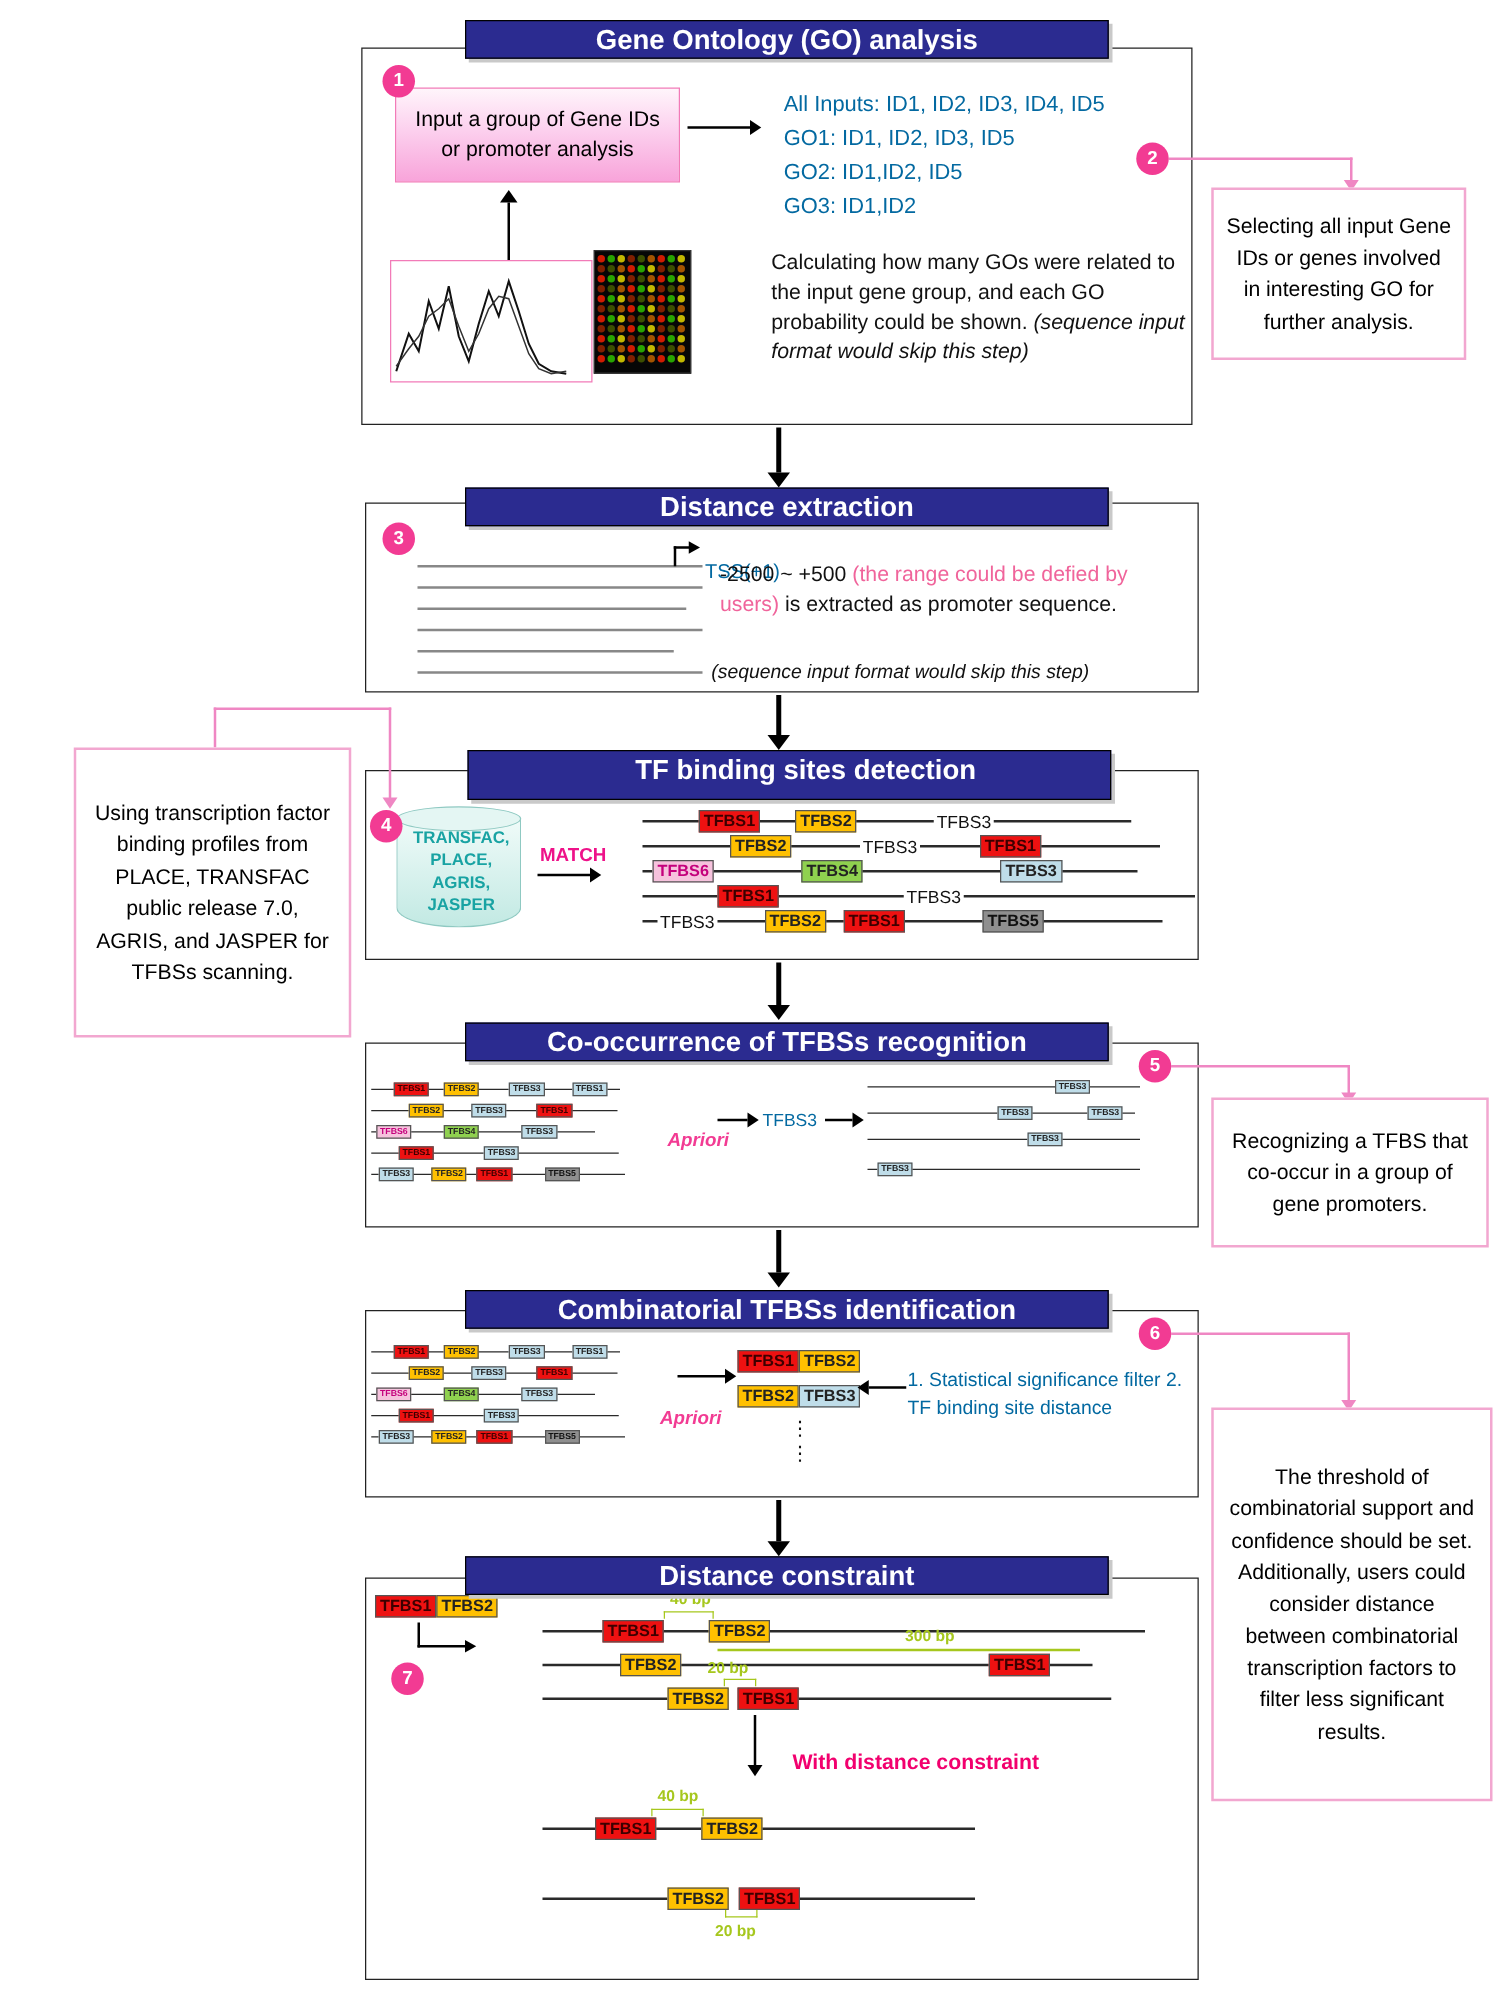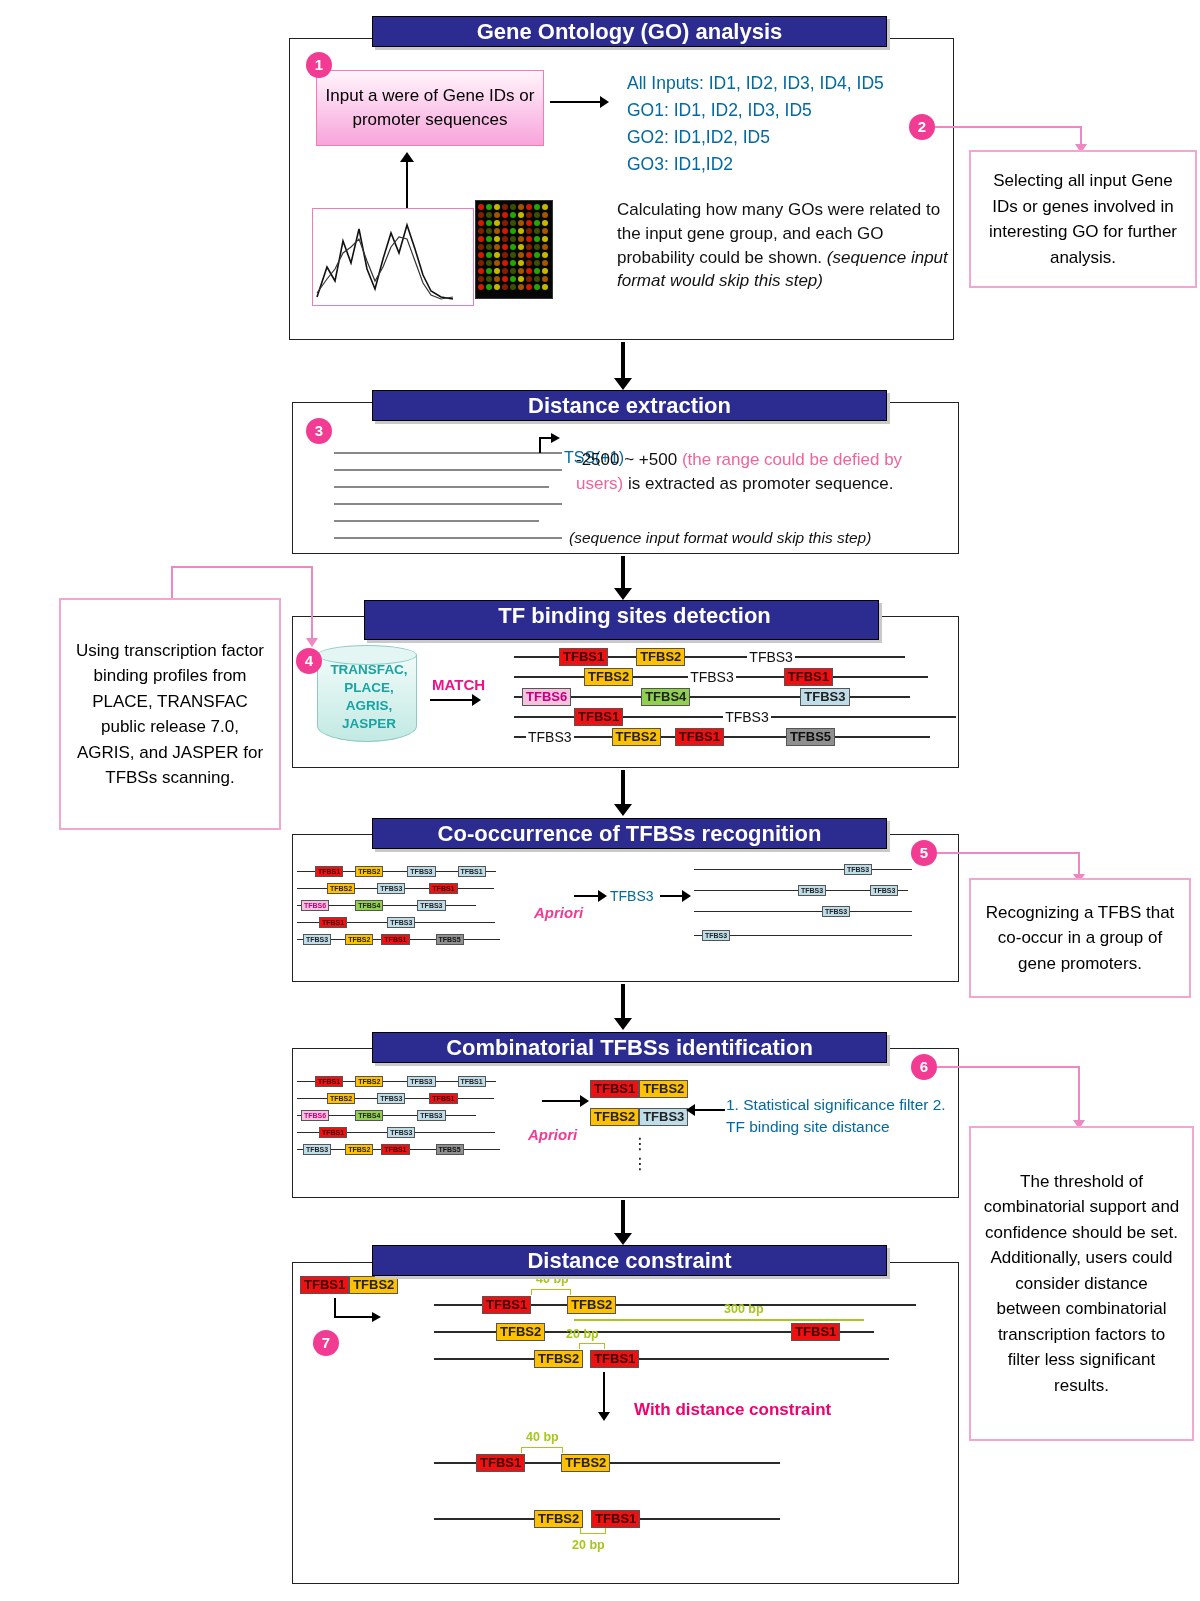--- a/index.html
+++ b/index.html
@@ -81,21 +81,21 @@
 </style>
 </head>
 <body>
 
 <div class="canvas">
 
   <div class="secbox" style="left:255px;top:38px;width:665px;height:302px;"></div>
   <div class="hdr" style="left:338px;top:16px;width:515px;height:31px;">Gene Ontology (GO) analysis</div>
   <div class="badge" style="left:272px;top:52px;">1</div>
 
-  <div class="pinkgrad" style="left:282px;top:70px;width:228px;height:76px;">Input a were of Gene IDs or promoter sequences</div>
+  <div class="pinkgrad" style="left:282px;top:70px;width:228px;height:76px;">Input a group of Gene IDs or promoter analysis</div>
 
   <div class="harrow" style="left:516px;top:96px;">
     <span class="hshaft" style="width:50px;"></span>
     <span class="hhead"></span>
   </div>
 
   <div class="textline" style="left:593px;top:70px;width:330px;">
     <div>All Inputs: ID1, ID2, ID3, ID4, ID5</div>
     <div>GO1: ID1, ID2, ID3, ID5</div>
     <div>GO2: ID1,ID2, ID5</div>
@@ -116,21 +116,21 @@
       <polyline points="4,88 14,58 22,72 30,32 38,54 46,20 54,60 62,80 70,50 78,24 86,44 94,16 102,40 110,66 118,82 128,88 140,90" fill="none" stroke="#111" stroke-width="1.6"></polyline>
       <polyline points="4,84 14,70 22,60 30,44 38,38 46,30 54,52 62,72 70,58 78,38 86,28 94,30 102,52 110,74 118,86 128,90 140,88" fill="none" stroke="#333" stroke-width="1.2"></polyline>
     </svg>
   </div>
   <div class="microarray" style="left:441px;top:200px;width:78px;height:99px;"><span class="dot" style="background: rgb(207, 27, 0);"></span><span class="dot" style="background: rgb(39, 164, 0);"></span><span class="dot" style="background: rgb(195, 184, 0);"></span><span class="dot" style="background: rgb(128, 31, 0);"></span><span class="dot" style="background: rgb(60, 79, 0);"></span><span class="dot" style="background: rgb(163, 84, 0);"></span><span class="dot" style="background: rgb(207, 27, 0);"></span><span class="dot" style="background: rgb(39, 164, 0);"></span><span class="dot" style="background: rgb(195, 184, 0);"></span><span class="dot" style="background: rgb(128, 31, 0);"></span><span class="dot" style="background: rgb(60, 79, 0);"></span><span class="dot" style="background: rgb(163, 84, 0);"></span><span class="dot" style="background: rgb(207, 27, 0);"></span><span class="dot" style="background: rgb(39, 164, 0);"></span><span class="dot" style="background: rgb(195, 184, 0);"></span><span class="dot" style="background: rgb(128, 31, 0);"></span><span class="dot" style="background: rgb(60, 79, 0);"></span><span class="dot" style="background: rgb(163, 84, 0);"></span><span class="dot" style="background: rgb(207, 27, 0);"></span><span class="dot" style="background: rgb(39, 164, 0);"></span><span class="dot" style="background: rgb(195, 184, 0);"></span><span class="dot" style="background: rgb(128, 31, 0);"></span><span class="dot" style="background: rgb(60, 79, 0);"></span><span class="dot" style="background: rgb(163, 84, 0);"></span><span class="dot" style="background: rgb(207, 27, 0);"></span><span class="dot" style="background: rgb(39, 164, 0);"></span><span class="dot" style="background: rgb(195, 184, 0);"></span><span class="dot" style="background: rgb(128, 31, 0);"></span><span class="dot" style="background: rgb(60, 79, 0);"></span><span class="dot" style="background: rgb(163, 84, 0);"></span><span class="dot" style="background: rgb(207, 27, 0);"></span><span class="dot" style="background: rgb(39, 164, 0);"></span><span class="dot" style="background: rgb(195, 184, 0);"></span><span class="dot" style="background: rgb(128, 31, 0);"></span><span class="dot" style="background: rgb(60, 79, 0);"></span><span class="dot" style="background: rgb(163, 84, 0);"></span><span class="dot" style="background: rgb(207, 27, 0);"></span><span class="dot" style="background: rgb(39, 164, 0);"></span><span class="dot" style="background: rgb(195, 184, 0);"></span><span class="dot" style="background: rgb(128, 31, 0);"></span><span class="dot" style="background: rgb(60, 79, 0);"></span><span class="dot" style="background: rgb(163, 84, 0);"></span><span class="dot" style="background: rgb(207, 27, 0);"></span><span class="dot" style="background: rgb(39, 164, 0);"></span><span class="dot" style="background: rgb(195, 184, 0);"></span><span class="dot" style="background: rgb(128, 31, 0);"></span><span class="dot" style="background: rgb(60, 79, 0);"></span><span class="dot" style="background: rgb(163, 84, 0);"></span><span class="dot" style="background: rgb(207, 27, 0);"></span><span class="dot" style="background: rgb(39, 164, 0);"></span><span class="dot" style="background: rgb(195, 184, 0);"></span><span class="dot" style="background: rgb(128, 31, 0);"></span><span class="dot" style="background: rgb(60, 79, 0);"></span><span class="dot" style="background: rgb(163, 84, 0);"></span><span class="dot" style="background: rgb(207, 27, 0);"></span><span class="dot" style="background: rgb(39, 164, 0);"></span><span class="dot" style="background: rgb(195, 184, 0);"></span><span class="dot" style="background: rgb(128, 31, 0);"></span><span class="dot" style="background: rgb(60, 79, 0);"></span><span class="dot" style="background: rgb(163, 84, 0);"></span><span class="dot" style="background: rgb(207, 27, 0);"></span><span class="dot" style="background: rgb(39, 164, 0);"></span><span class="dot" style="background: rgb(195, 184, 0);"></span><span class="dot" style="background: rgb(128, 31, 0);"></span><span class="dot" style="background: rgb(60, 79, 0);"></span><span class="dot" style="background: rgb(163, 84, 0);"></span><span class="dot" style="background: rgb(207, 27, 0);"></span><span class="dot" style="background: rgb(39, 164, 0);"></span><span class="dot" style="background: rgb(195, 184, 0);"></span><span class="dot" style="background: rgb(128, 31, 0);"></span><span class="dot" style="background: rgb(60, 79, 0);"></span><span class="dot" style="background: rgb(163, 84, 0);"></span><span class="dot" style="background: rgb(207, 27, 0);"></span><span class="dot" style="background: rgb(39, 164, 0);"></span><span class="dot" style="background: rgb(195, 184, 0);"></span><span class="dot" style="background: rgb(128, 31, 0);"></span><span class="dot" style="background: rgb(60, 79, 0);"></span><span class="dot" style="background: rgb(163, 84, 0);"></span><span class="dot" style="background: rgb(207, 27, 0);"></span><span class="dot" style="background: rgb(39, 164, 0);"></span><span class="dot" style="background: rgb(195, 184, 0);"></span><span class="dot" style="background: rgb(128, 31, 0);"></span><span class="dot" style="background: rgb(60, 79, 0);"></span><span class="dot" style="background: rgb(163, 84, 0);"></span><span class="dot" style="background: rgb(207, 27, 0);"></span><span class="dot" style="background: rgb(39, 164, 0);"></span><span class="dot" style="background: rgb(195, 184, 0);"></span><span class="dot" style="background: rgb(128, 31, 0);"></span><span class="dot" style="background: rgb(60, 79, 0);"></span><span class="dot" style="background: rgb(163, 84, 0);"></span><span class="dot" style="background: rgb(207, 27, 0);"></span><span class="dot" style="background: rgb(39, 164, 0);"></span><span class="dot" style="background: rgb(195, 184, 0);"></span><span class="dot" style="background: rgb(128, 31, 0);"></span><span class="dot" style="background: rgb(60, 79, 0);"></span><span class="dot" style="background: rgb(163, 84, 0);"></span><span class="dot" style="background: rgb(207, 27, 0);"></span><span class="dot" style="background: rgb(39, 164, 0);"></span><span class="dot" style="background: rgb(195, 184, 0);"></span></div>
 
   <div class="badge" style="left:875px;top:114px;">2</div>
   <div class="pk" style="left:901px;top:126px;width:147px;height:2px;"></div>
   <div class="pk" style="left:1046px;top:126px;width:2px;height:20px;"></div>
   <div class="pkhead-down" style="left:1041px;top:144px;"></div>
-  <div class="sidebox" style="left:935px;top:150px;width:228px;height:138px;">Selecting all input Gene IDs or genes involved in interesting GO for further analysis.</div>
+  <div class="sidebox" style="left:935px;top:150px;width:204px;height:138px;">Selecting all input Gene IDs or genes involved in interesting GO for further analysis.</div>
 
   <div class="bigarrow" style="left:580px;top:342px;">
     <span class="shaft" style="height:36px;"></span>
     <span class="head"></span>
   </div>
 
   <div class="secbox" style="left:258px;top:402px;width:667px;height:152px;"></div>
   <div class="hdr" style="left:338px;top:390px;width:515px;height:31px;">Distance extraction</div>
   <div class="badge" style="left:272px;top:418px;">3</div>
 
@@ -150,21 +150,21 @@
     <span>-2500 ~ +500 </span><span class="pinktext">(the range could be defied by users)</span><span> is extracted as promoter sequence.</span>
   </div>
   <div class="centertext italic" style="left:535px;top:527px;width:385px;font-size:15.5px;">(sequence input format would skip this step)</div>
 
   <div class="bigarrow" style="left:580px;top:556px;">
     <span class="shaft" style="height:32px;"></span>
     <span class="head"></span>
   </div>
 
   <div class="secbox" style="left:258px;top:616px;width:667px;height:152px;"></div>
-  <div class="hdr" style="left:330px;top:600px;width:515px;height:40px;padding-left:26px;">TF binding sites detection</div>
+  <div class="hdr" style="left:340px;top:600px;width:515px;height:40px;padding-left:26px;">TF binding sites detection</div>
   <div class="badge" style="left:262px;top:648px;">4</div>
 
   <div class="cyl" style="left:283px;top:645px;width:100px;height:97px;">
     <div class="cbody"></div>
     <div class="ctop"></div>
     <div class="ctxt">
       <div>TRANSFAC,</div>
       <div>PLACE,</div>
       <div>AGRIS,</div>
       <div>JASPER</div>

